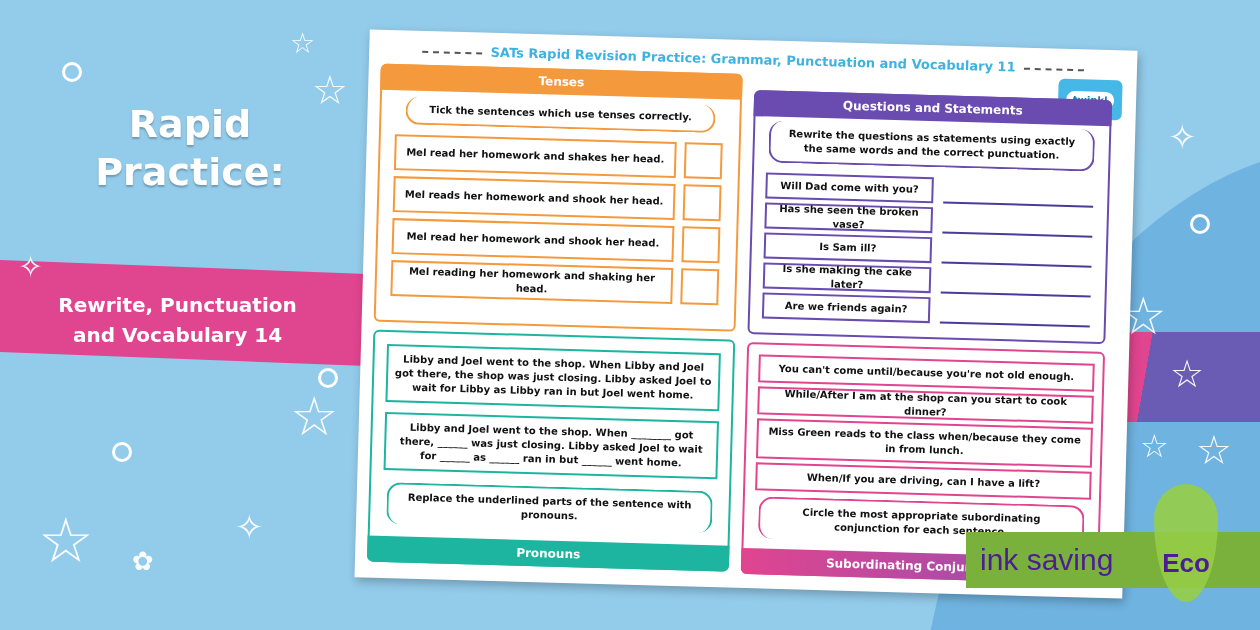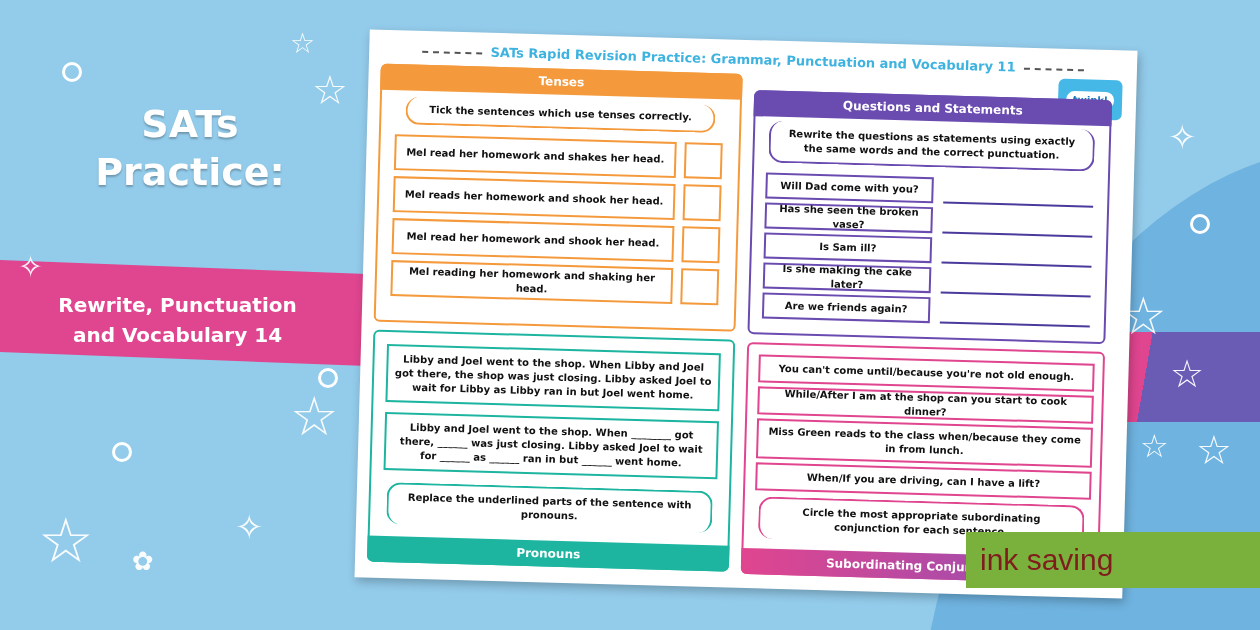--- a/index.html
+++ b/index.html
@@ -68,21 +68,21 @@
   .row-box {
     position: absolute; border: 2px solid; background: #fff;
     font-size: 10px; font-weight: bold; color: #111; text-align: center;
     display: flex; align-items: center; justify-content: center; padding: 0 6px; line-height: 14px;
   }
   .tick-box { position: absolute; border: 2px solid #f49a3c; background: #fff; }
   .answer-line { position: absolute; height: 2px; background: #4b3a9b; }
 
   .eco {
     position: absolute; left: 966px; top: 532px; width: 294px; height: 56px;
-    background: #7ab03c; color: #7f1d1d;
+    background: #7ab03c; color: #4c1d95;
     display: flex; align-items: center; padding-left: 14px;
   }
   .eco-label { font-size: 30px; font-family: "Liberation Sans", sans-serif; }
   .eco-leaf {
     position: absolute; left: 188px; top: -48px; width: 64px; height: 118px;
     background: rgba(150,205,70,.9); border-radius: 50% 50% 50% 50% / 30% 30% 70% 70%;
     display: flex; align-items: center; justify-content: center; padding-top: 40px;
   }
   .eco-leaf span { font-size: 26px; font-weight: bold; font-family: "Liberation Sans", sans-serif; }
 </style>
@@ -104,21 +104,21 @@
 <div class="deco" style="left:1120px;top:290px;font-size:52px;">☆</div>
 <div class="deco" style="left:1170px;top:355px;font-size:38px;">☆</div>
 <div class="deco" style="left:1140px;top:430px;font-size:32px;">☆</div>
 <div class="deco" style="left:1196px;top:430px;font-size:40px;">☆</div>
 <div class="ring" style="left:62px;top:62px;"></div>
 <div class="ring" style="left:112px;top:442px;"></div>
 <div class="ring" style="left:1190px;top:214px;"></div>
 <div class="ring" style="left:318px;top:368px;"></div>
 
 <div class="headline">
-  <div>SATs</div>
+  <div>Rapid</div>
   <div>Practice:</div>
 </div>
 <div class="subhead">
   <div>Rewrite, Punctuation</div>
   <div>and Vocabulary 14</div>
 </div>
 
 <div class="sheet">
   <div class="sheet-title">SATs Rapid Revision Practice: Grammar, Punctuation and Vocabulary 11</div>
   <div class="logo">
@@ -165,13 +165,16 @@
     <div class="row-box" style="left:10px;top:42px;width:336px;height:28px;border-color:#e0458f;">While/After I am at the shop can you start to cook dinner?</div>
     <div class="row-box" style="left:10px;top:74px;width:336px;height:40px;border-color:#e0458f;">Miss Green reads to the class when/because they come in from lunch.</div>
     <div class="row-box" style="left:10px;top:118px;width:336px;height:28px;border-color:#e0458f;">When/If you are driving, can I have a lift?</div>
     <div class="instr" style="left:14px;top:152px;width:326px;border:2px solid #e0458f;border-bottom:none;">Circle the most appropriate subordinating conjunction for each sentence.</div>
     <div class="banner" style="left:-2px;top:204px;width:358px;background:linear-gradient(90deg,#e0458f,#8e4fb5);border-radius:0 0 6px 6px;">Subordinating Conjunctions</div>
   </div>
 </div>
 
 <div class="eco">
   <span class="eco-label">ink saving</span>
+  <div class="eco-leaf">
+    <span>Eco</span>
+  </div>
 </div>
 
 </body></html>

